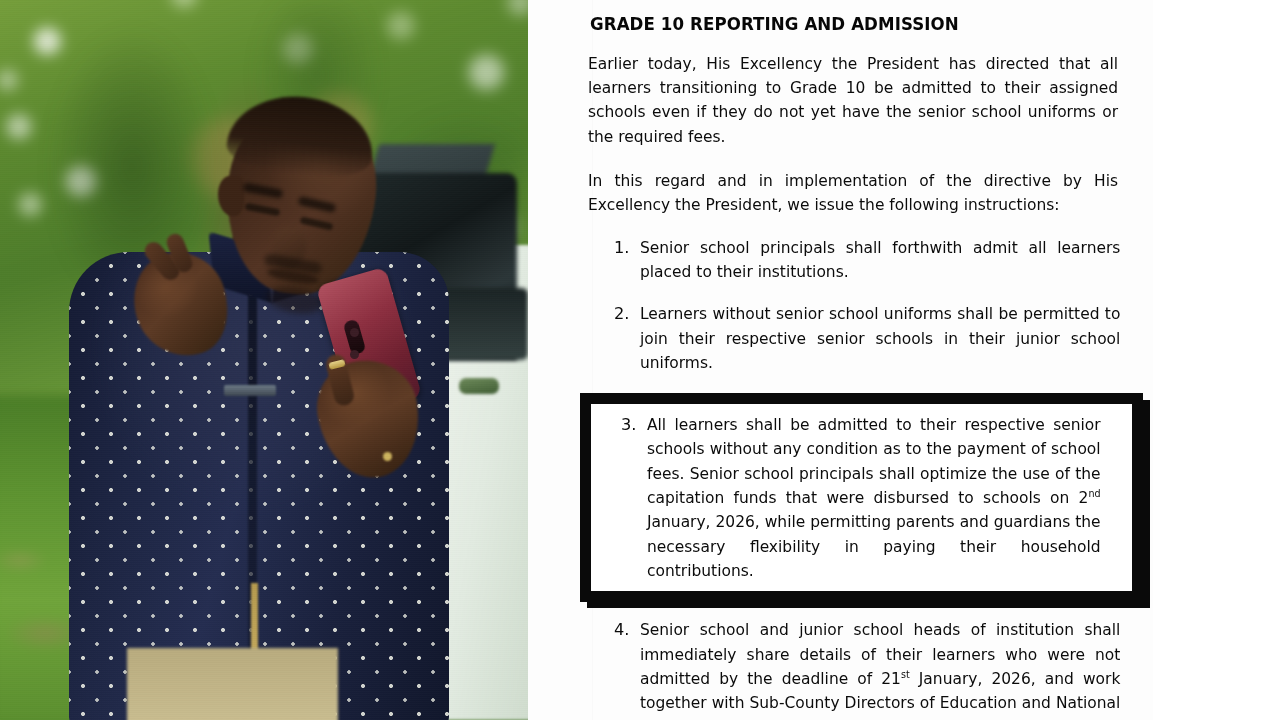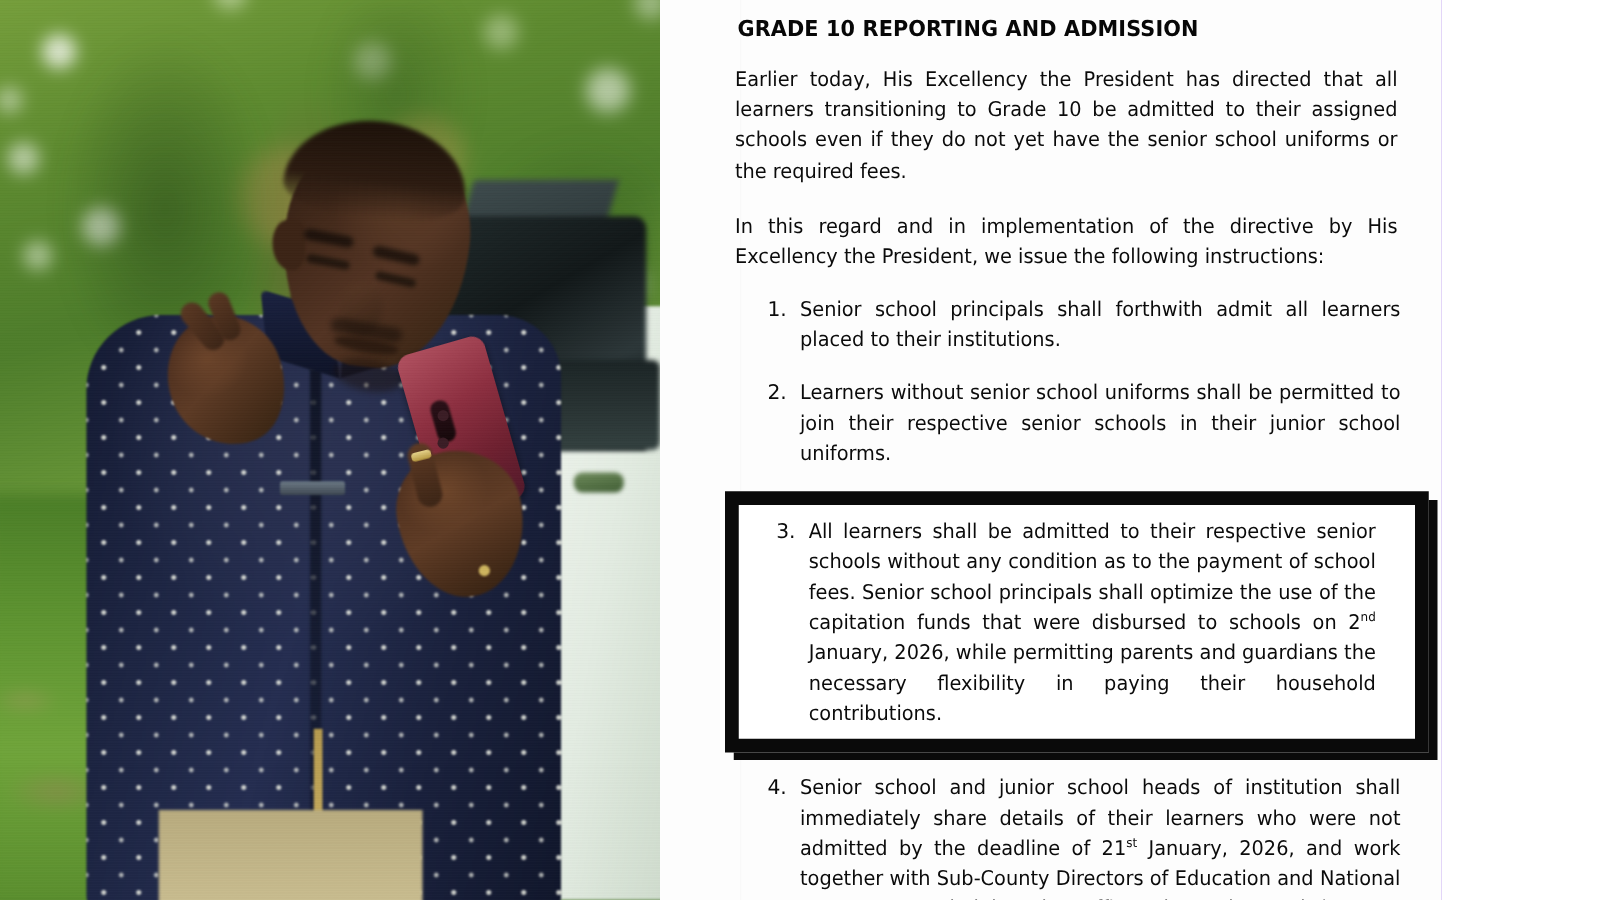--- a/index.html
+++ b/index.html
@@ -12,21 +12,21 @@
     height: 720px;
     overflow: hidden;
     font-family: "DejaVu Sans", sans-serif;
   }
 
   .screen {
     position: relative;
     width: 1153px;
     height: 720px;
     display: flex;
-    background: #6d28d9;
+    background: #c2410c;
   }
 
   
   .photo-panel {
     position: relative;
     width: 528px;
     height: 720px;
     overflow: hidden;
     background: #2f5224;
     flex: 0 0 528px;

